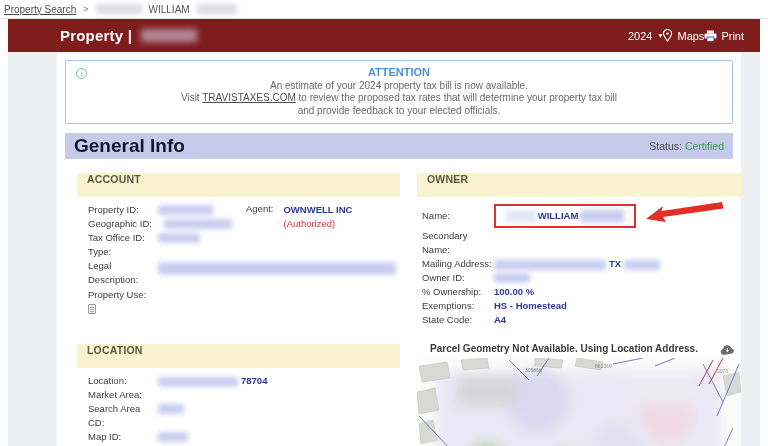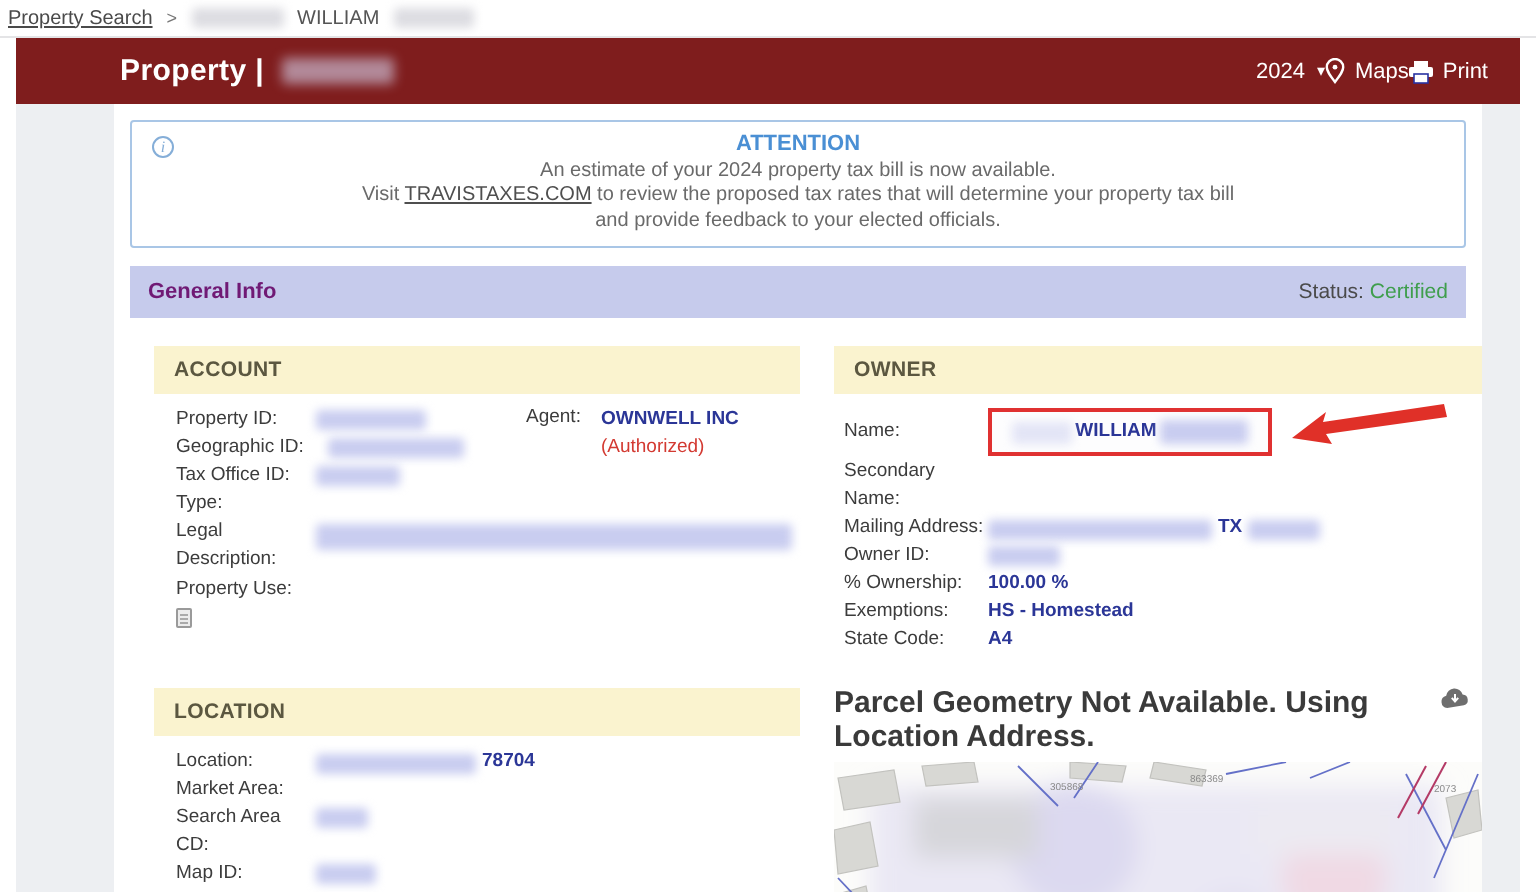--- a/index.html
+++ b/index.html
@@ -35,60 +35,60 @@
     color:#6a6a6a; line-height:12.5px; }
   .att-title { color:#4a8fd4; font-weight:bold; font-size:11px; margin-bottom:1px; }
   .info-icon { position:absolute; left:10px; top:7px; width:11px; height:11px; border:1px solid #85aed8;
     border-radius:50%; color:#85aed8; font-size:8px; line-height:10px; text-align:center;
     font-family:"Liberation Serif", serif; font-style:italic; }
   .att-link { color:#4f4f4f; text-decoration:underline; cursor:pointer; }
 
   
   .geninfo { margin:9px 8px 0 8px; height:26px; background:#c6cbec; display:flex;
     align-items:center; padding:0 9px; }
-  .geninfo-title { color:#701a75; font-weight:bold; font-size:11px; }
+  .geninfo-title { color:#0f172a; font-weight:bold; font-size:19px; }
   .geninfo-status { margin-left:auto; font-size:10.5px; color:#4a4a4a; }
   .status-green { color:#3f9e4d; }
 
   
   .columns { margin:14px 19px 0 20px; display:flex; gap:17px; align-items:flex-start; }
   .col-left { width:323px; } .col-right { width:324px; }
   .panel { margin-bottom:7px; }
-  .panel-hdr { height:24px; background:#faf3cf; display:flex; align-items:center;
+  .panel-hdr { height:24px; background:#faf3cf; display:flex; align-items:flex-start;
     justify-content:space-between; padding:0 10px; font-size:10.5px; font-weight:bold;
     color:#5b5740; letter-spacing:.2px; }
   .panel-body { padding:6px 6px 6px 11px; font-size:9.5px; color:#3c3c3c; position:relative; }
   .row { display:flex; line-height:14px; min-height:14px; align-items:flex-start; }
   .lbl { width:70px; flex-shrink:0; }
   .val { display:flex; align-items:center; gap:3px; flex-wrap:nowrap; }
   .val-blue { color:#2b3697; font-weight:bold; }
   .lv-blur { background:#c9cdf0; height:10px; margin-top:2px; }
 
   
-  .agent-block { position:absolute; left:186px; top:6px; display:flex; gap:10px; }
+  .agent-block { position:absolute; left:169px; top:6px; display:flex; gap:10px; }
   .agent-stack { display:flex; flex-direction:column; gap:1px; line-height:13px; }
   .agent-auth { color:#d33a32; }
 
   
   .doc-icon { width:8px; height:10px; background:#ececec; border:1px solid #9a9a9a;
     border-radius:1px; margin-top:2px; position:relative; }
   .doc-icon:before { content:""; position:absolute; left:1px; top:2px; width:4px; height:1px;
     background:#aaa; box-shadow:0 2px 0 #aaa, 0 4px 0 #aaa; }
 
   
   .name-row { min-height:26px; align-items:center; }
   .name-box { border:2px solid #e03131; width:142px; height:24px; display:flex;
     align-items:center; justify-content:center; gap:2px; position:relative; background:#fdfdfe; }
   .name-blur-l { background:#e3e5f6; width:30px; height:11px; }
   .name-blur-r { background:#c9cdf0; width:44px; height:12px; }
   .arrow-svg { margin-left:6px; margin-top:-6px; }
 
   
   .map-panel { margin-top:10px; position:relative; }
-  .map-notice { font-size:15px; font-weight:bold; color:#3a3a3a; padding-right:30px; }
+  .map-notice { text-align:center; font-size:10px; font-weight:bold; color:#3a3a3a; padding-right:30px; }
   .cloud-btn { position:absolute; right:6px; top:-1px; cursor:pointer; }
   .map-canvas { margin-top:4px; height:131px; overflow:hidden; cursor:grab; }
 
   svg text { font-family:"Liberation Sans", sans-serif; }
 </style>
 </head>
 <body>
 
 <div class="breadcrumb">
   <span class="crumb-link">Property Search</span>

